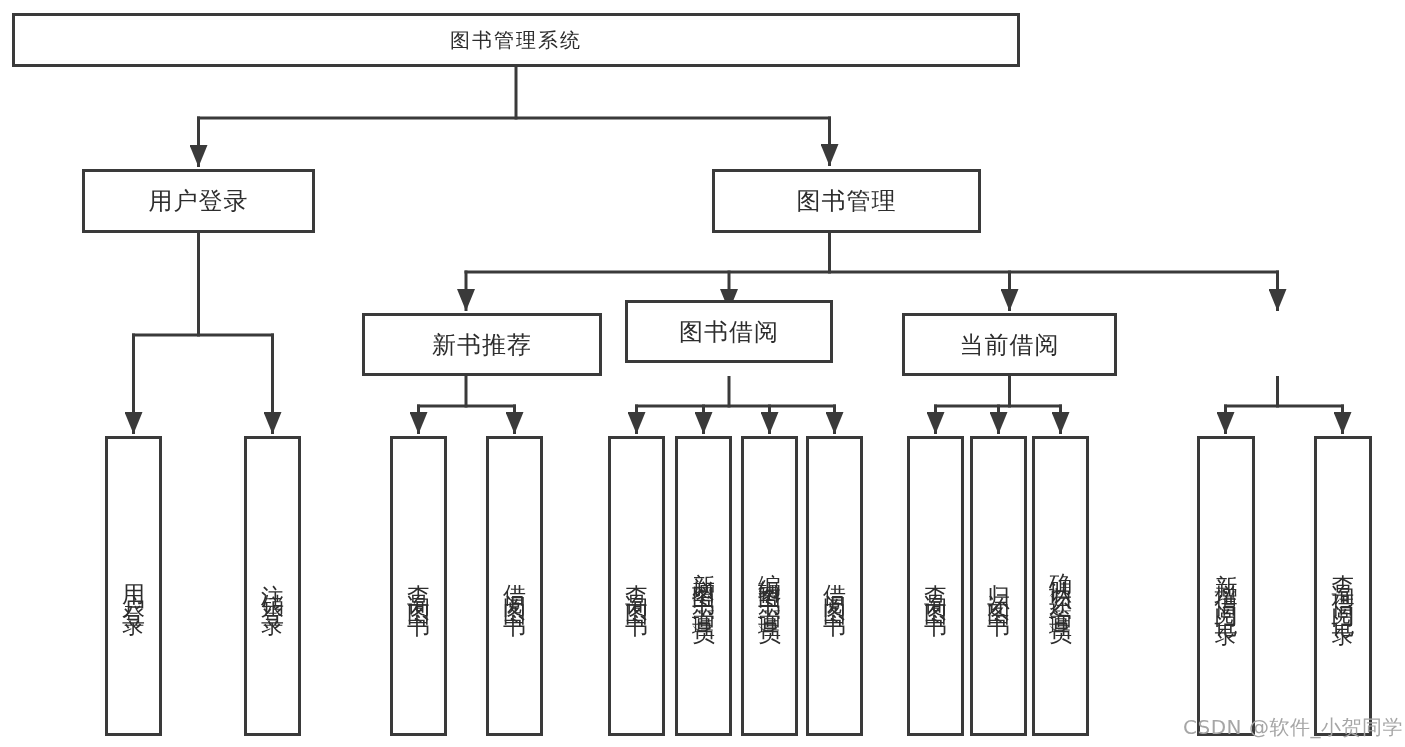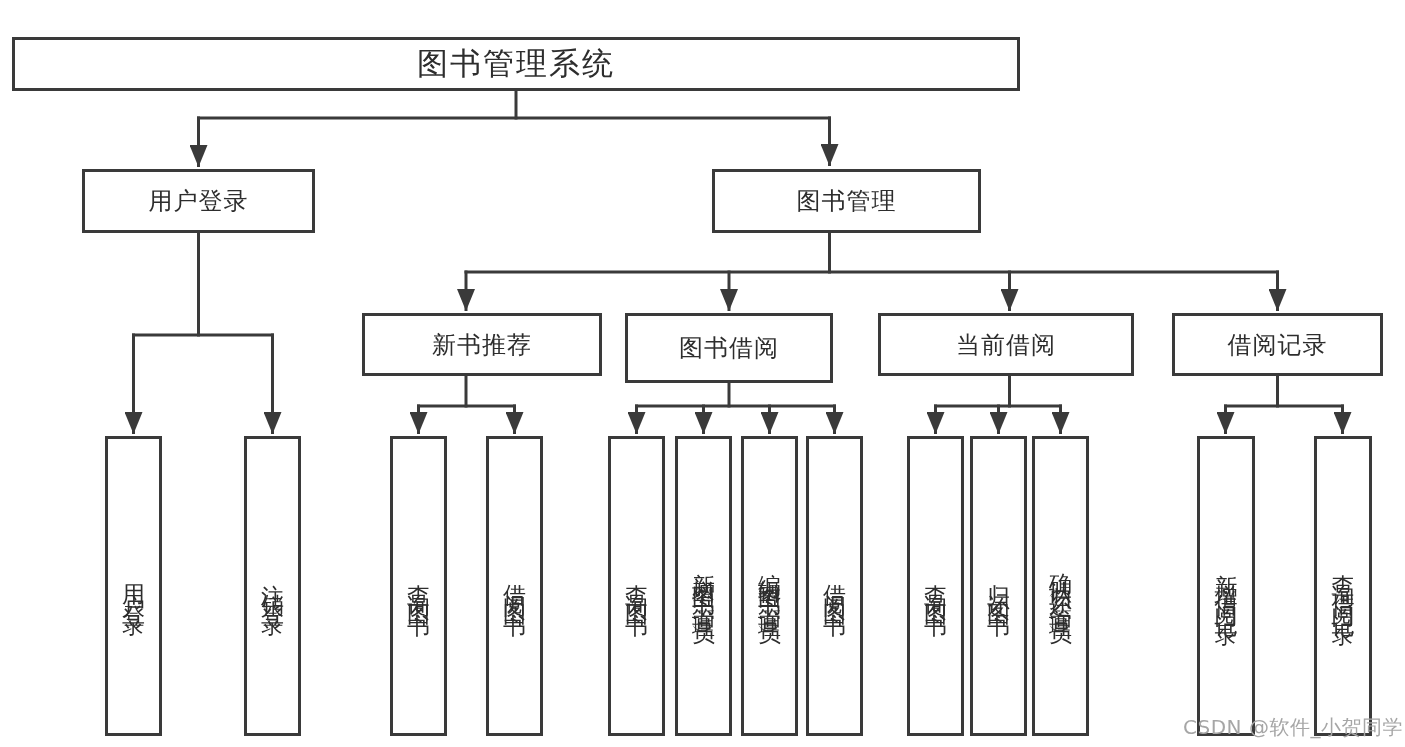--- a/index.html
+++ b/index.html
@@ -6,21 +6,21 @@
   .stage{
     position:relative;width:1405px;height:747px;background:#ffffff;overflow:hidden;
     font-family:"DejaVu Sans","Liberation Sans",sans-serif;
   }
   .connectors{position:absolute;left:0;top:0;width:1405px;height:747px;}
   .connectors line{stroke:#3a3a3a;stroke-width:3;}
   .box{
     position:absolute;background:#ffffff;border:3px solid #3a3a3a;box-sizing:border-box;
     display:flex;align-items:center;justify-content:center;color:#2d2d2d;
   }
-  .lvl1{font-size:31px;letter-spacing:2px;margin-top:24px;}
+  .lvl1{font-size:20px;letter-spacing:2px;}
   .lvl2,.lvl3{font-size:24px;letter-spacing:1px;}
   .vbox span{
     writing-mode:vertical-rl;font-size:23px;line-height:1;letter-spacing:10px;
     white-space:nowrap;
   }
   .vbox.long span{letter-spacing:7px;}
   .watermark{
     position:absolute;left:1183px;top:714px;font-size:20px;letter-spacing:0.5px;
     color:#a6a6a6;z-index:5;white-space:nowrap;
   }
@@ -99,28 +99,25 @@
   <div class="box lvl2" style="left:82px;top:169px;width:233px;height:64px">
     <span>用户登录</span>
   </div>
   <div class="box lvl2" style="left:712px;top:169px;width:269px;height:64px">
     <span>图书管理</span>
   </div>
 
   <div class="box lvl3" style="left:362px;top:313px;width:240px;height:63px">
     <span>新书推荐</span>
   </div>
-  <div class="box lvl3" style="left:625px;top:313px;width:208px;height:70px">
+  <div class="box lvl3" style="left:625px;top:300px;width:208px;height:63px">
     <span>图书借阅</span>
   </div>
-  <div class="box lvl3" style="left:878px;top:313px;width:256px;height:63px">
+  <div class="box lvl3" style="left:902px;top:313px;width:215px;height:63px">
     <span>当前借阅</span>
-  </div>
-  <div class="box lvl3" style="left:1172px;top:313px;width:211px;height:63px">
-    <span>借阅记录</span>
   </div>
 
   <div class="box vbox" style="left:105px;top:436px;width:57px;height:300px">
     <span>用户登录</span>
   </div>
   <div class="box vbox" style="left:244px;top:436px;width:57px;height:300px">
     <span>注销登录</span>
   </div>
 
   <div class="box vbox" style="left:390px;top:436px;width:57px;height:300px">

